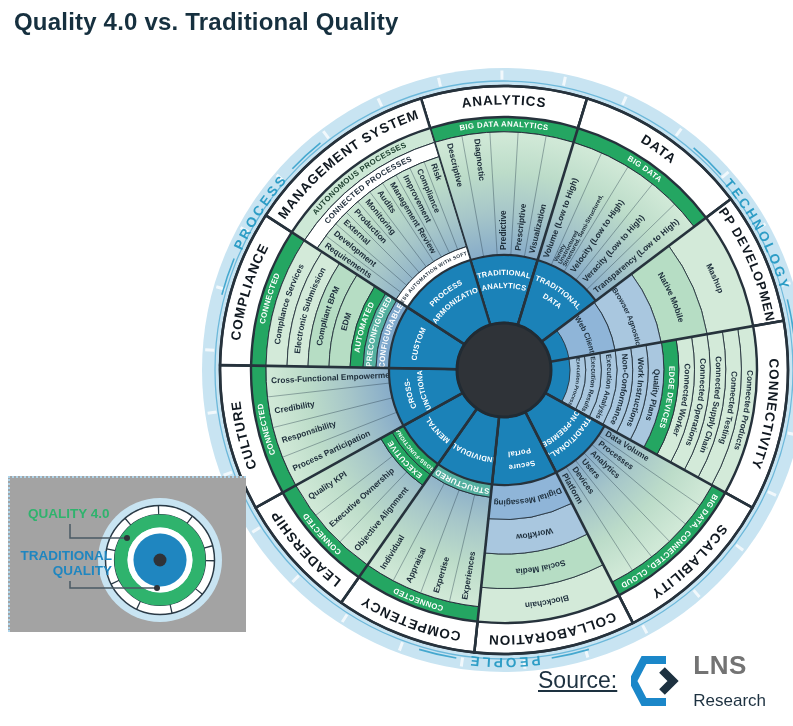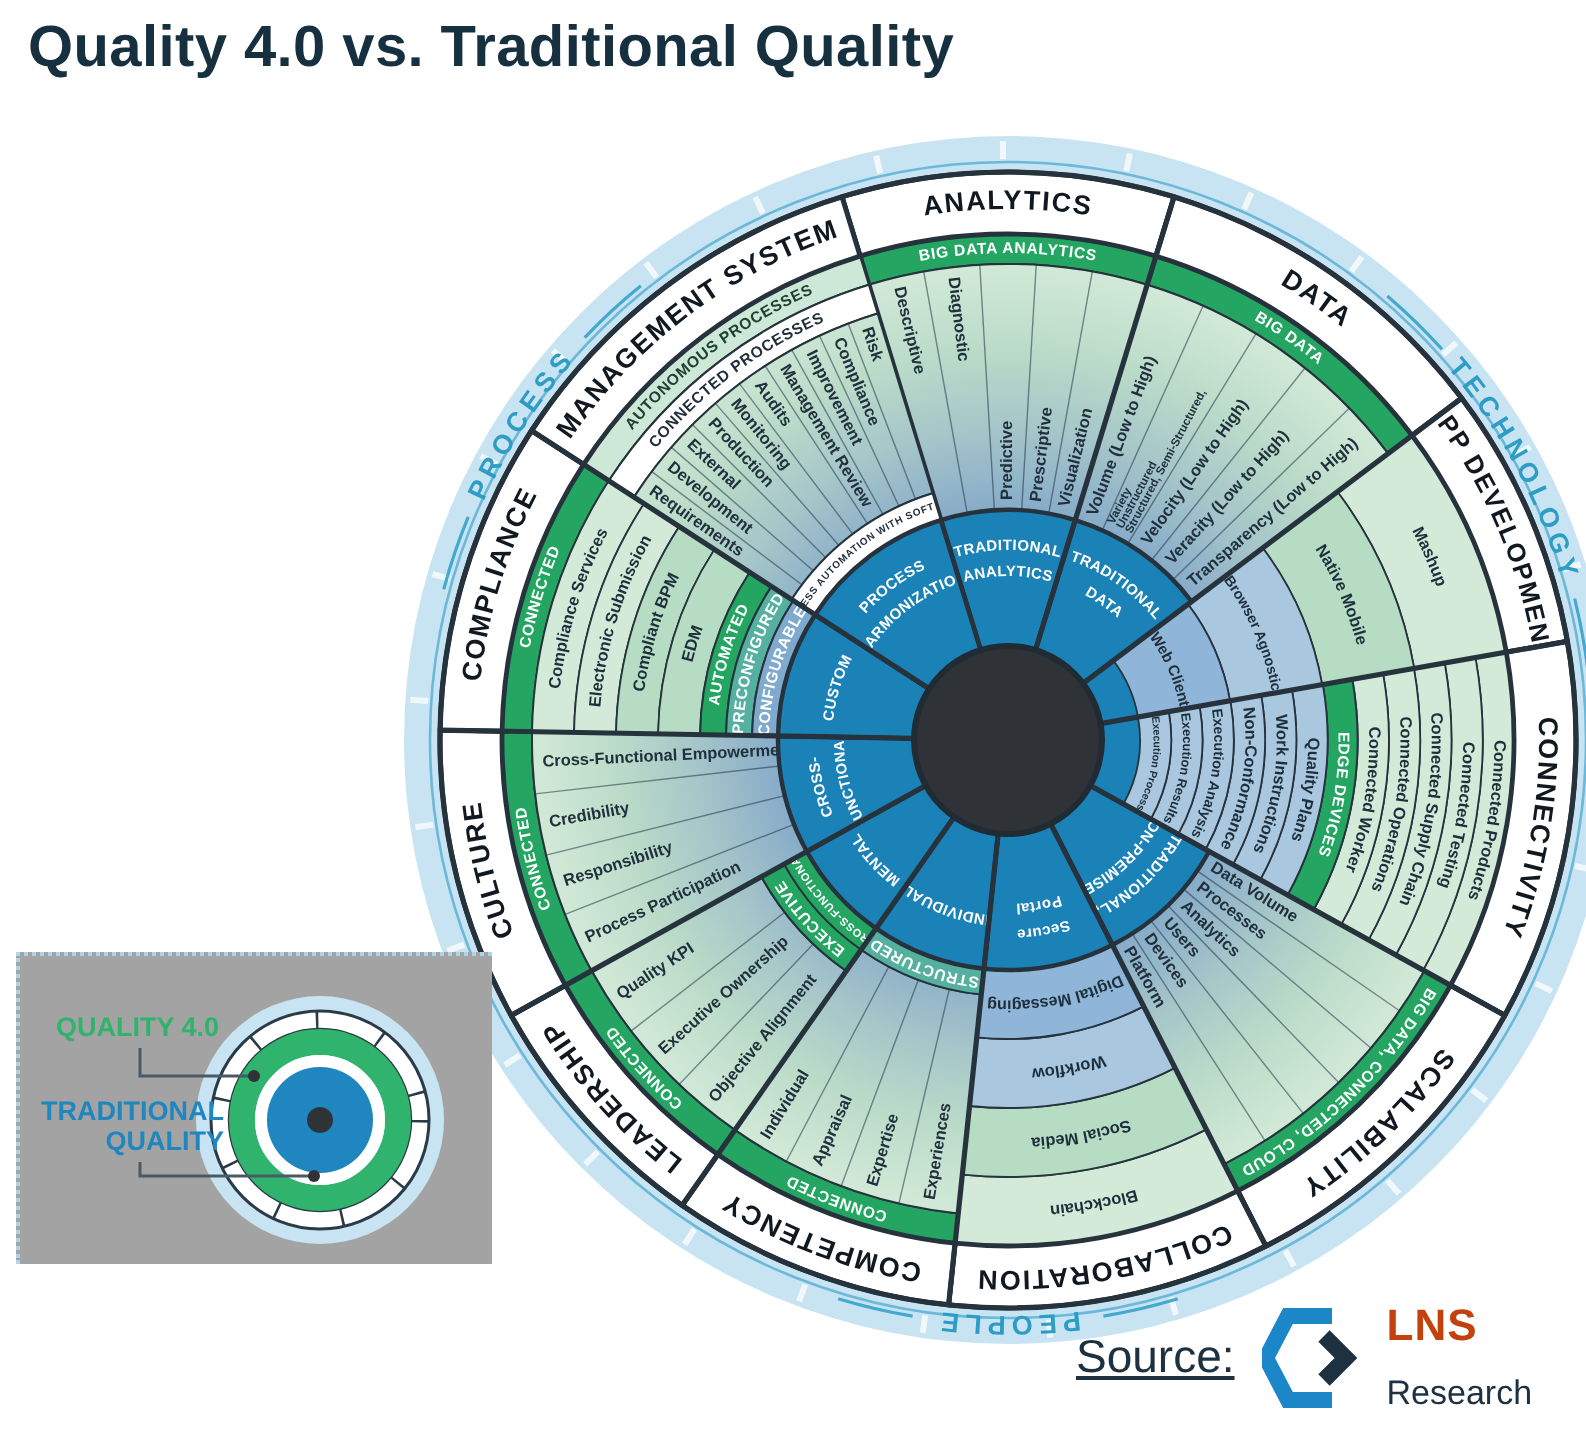--- a/index.html
+++ b/index.html
@@ -1,30 +1,30 @@
 <!DOCTYPE html>
 <html><head>
 <meta charset="utf-8">
 <style>
   html,body{margin:0;padding:0;}
   body{width:793px;height:726px;background:#fff;position:relative;overflow:hidden;
        font-family:"Liberation Sans",sans-serif;color:#16303f;}
-  h1{position:absolute;left:14px;top:8px;margin:0;font-size:29px;font-weight:700;
+  h1{position:absolute;left:14px;top:8px;margin:0;font-size:24px;font-weight:700;
      letter-spacing:.2px;color:#16303f;}
   #wheel{position:absolute;left:198px;top:64px;width:612px;height:612px;}
   svg text{font-family:"Liberation Sans",sans-serif;}
   .legend{position:absolute;left:8px;top:476px;width:236px;height:154px;
           border-top:2px dotted #aed4ea;border-left:2px dotted #aed4ea;background:#a3a3a3;}
   .legend svg{display:block;margin-top:4px;}
   .lg-q4{fill:#2fb36d;font-size:13.5px;font-weight:700;}
   .lg-tr{fill:#1f86c0;font-size:13.5px;font-weight:700;}
   .source{position:absolute;left:538px;top:652px;display:flex;align-items:center;gap:14px;}
   .source-label{font-size:23px;color:#1d3140;text-decoration:underline;}
   .logo-text{line-height:1;}
-  .logo-lns{font-size:22px;font-weight:800;color:#c2410c;letter-spacing:.5px;}
+  .logo-lns{font-size:26px;font-weight:800;color:#737373;letter-spacing:.5px;}
   .logo-research{font-size:17px;font-weight:400;color:#1d3140;margin-top:14px;}
 </style>
 </head>
 <body>
 
 <h1>Quality 4.0 vs. Traditional Quality</h1>
 
 <div id="wheel"><svg viewBox="0 0 612 612" width="612" height="612">
       <defs>
         <radialGradient id="cellGrad" gradientUnits="userSpaceOnUse" cx="306" cy="306" r="253">

